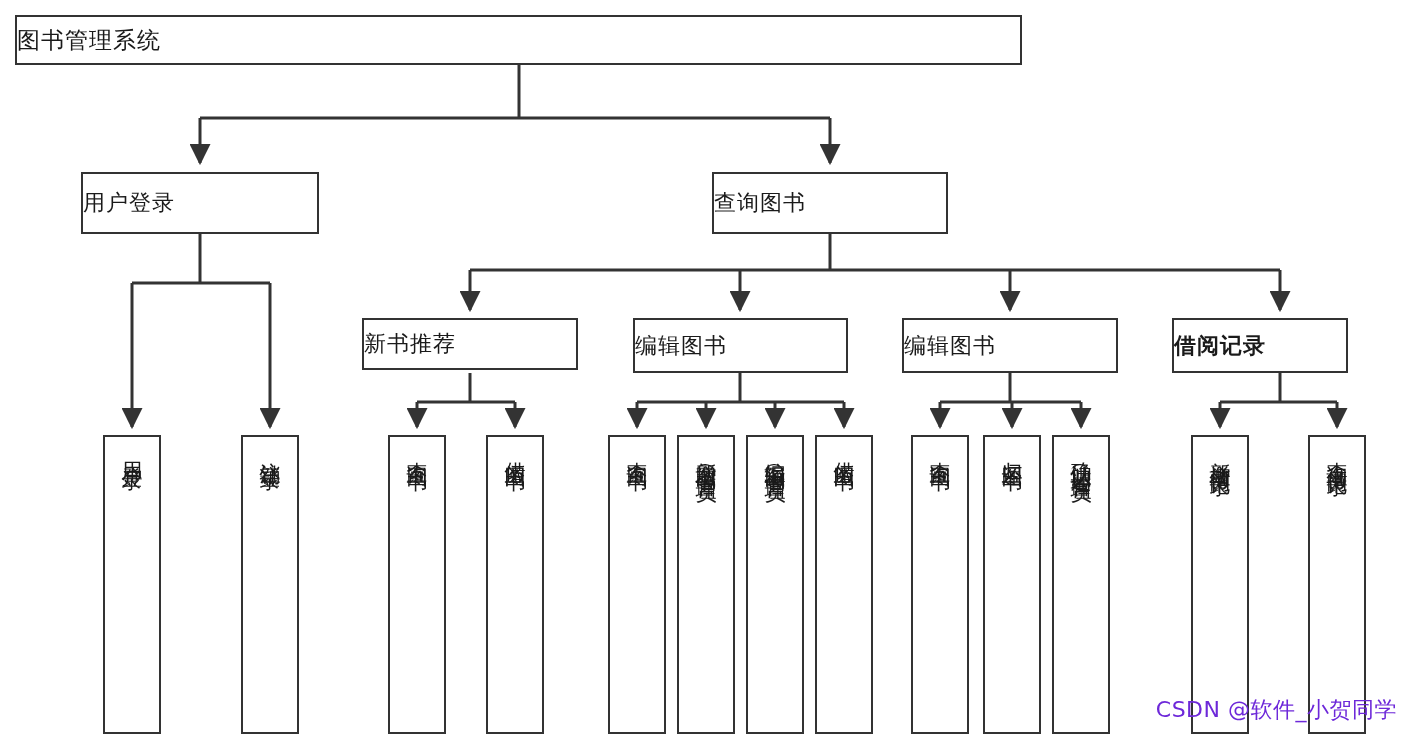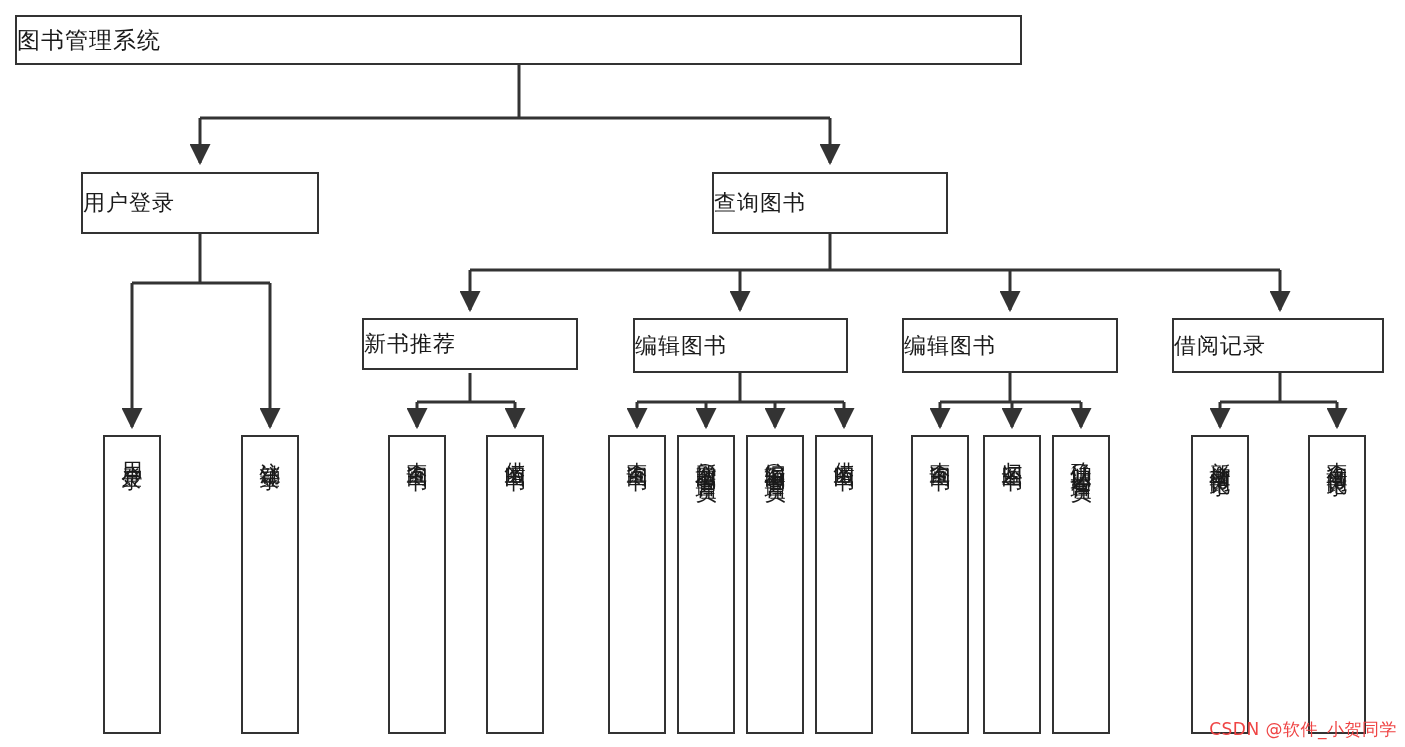--- a/index.html
+++ b/index.html
@@ -52,23 +52,23 @@
     writing-mode: vertical-rl;
     text-orientation: upright;
     font-size: 21px;
     letter-spacing: 3px;
     line-height: 1.05;
     white-space: nowrap;
   }
   #watermark {
     position: absolute;
     right: 8px;
-    bottom: 6px;
-    color: #ef4444;
-    font-size: 17px;
+    bottom: 22px;
+    color: #6d28d9;
+    font-size: 22px;
     letter-spacing: 0.5px;
     z-index: 5;
     white-space: nowrap;
     font-family: "DejaVu Sans", "Liberation Sans", sans-serif;
   }
 </style>
 </head>
 <body>
 
 <div id="canvas">
@@ -136,21 +136,21 @@
 
   <div class="node" id="n-l2-0" style="left: 362px; top: 318px; width: 216px; height: 52px;">
     <span class="label">新书推荐</span>
   </div>
   <div class="node" id="n-l2-1" style="left: 633px; top: 318px; width: 215px; height: 55px;">
     <span class="label">编辑图书</span>
   </div>
   <div class="node" id="n-l2-2" style="left: 902px; top: 318px; width: 216px; height: 55px;">
     <span class="label">编辑图书</span>
   </div>
-  <div class="node" id="n-l2-3" style="left: 1172px; top: 318px; width: 212px; height: 55px;">
+  <div class="node" id="n-l2-3" style="left: 1172px; top: 318px; width: 176px; height: 55px; font-weight: bold;">
     <span class="label">借阅记录</span>
   </div>
 
   <div class="node vertical" id="n-lf-0" style="left: 103px; top: 435px; width: 58px; height: 299px;">
     <span class="label">用户登录</span>
   </div>
   <div class="node vertical" id="n-lf-1" style="left: 241px; top: 435px; width: 58px; height: 299px;">
     <span class="label">注销登录</span>
   </div>
   <div class="node vertical" id="n-lf-2" style="left: 388px; top: 435px; width: 58px; height: 299px;">

